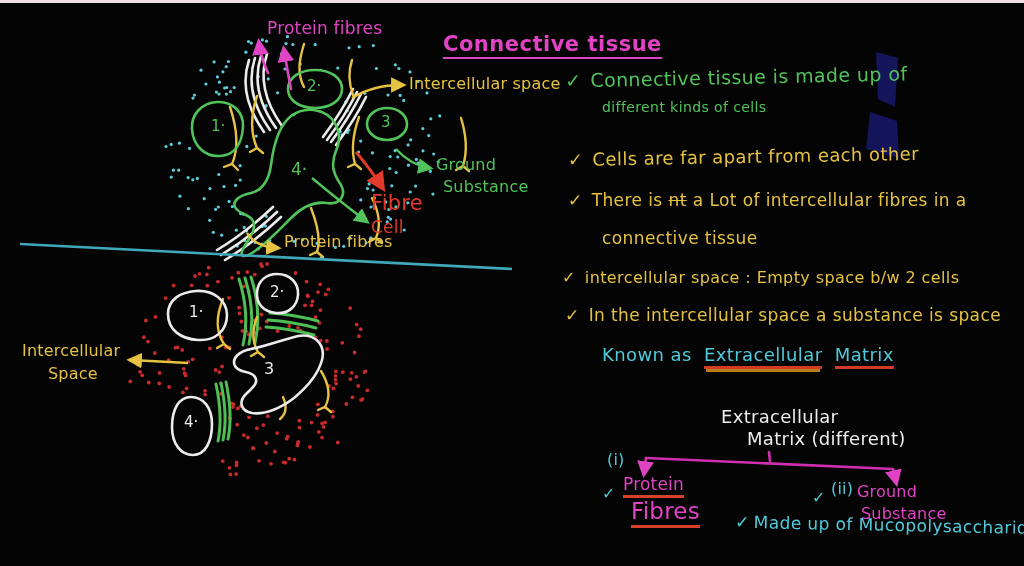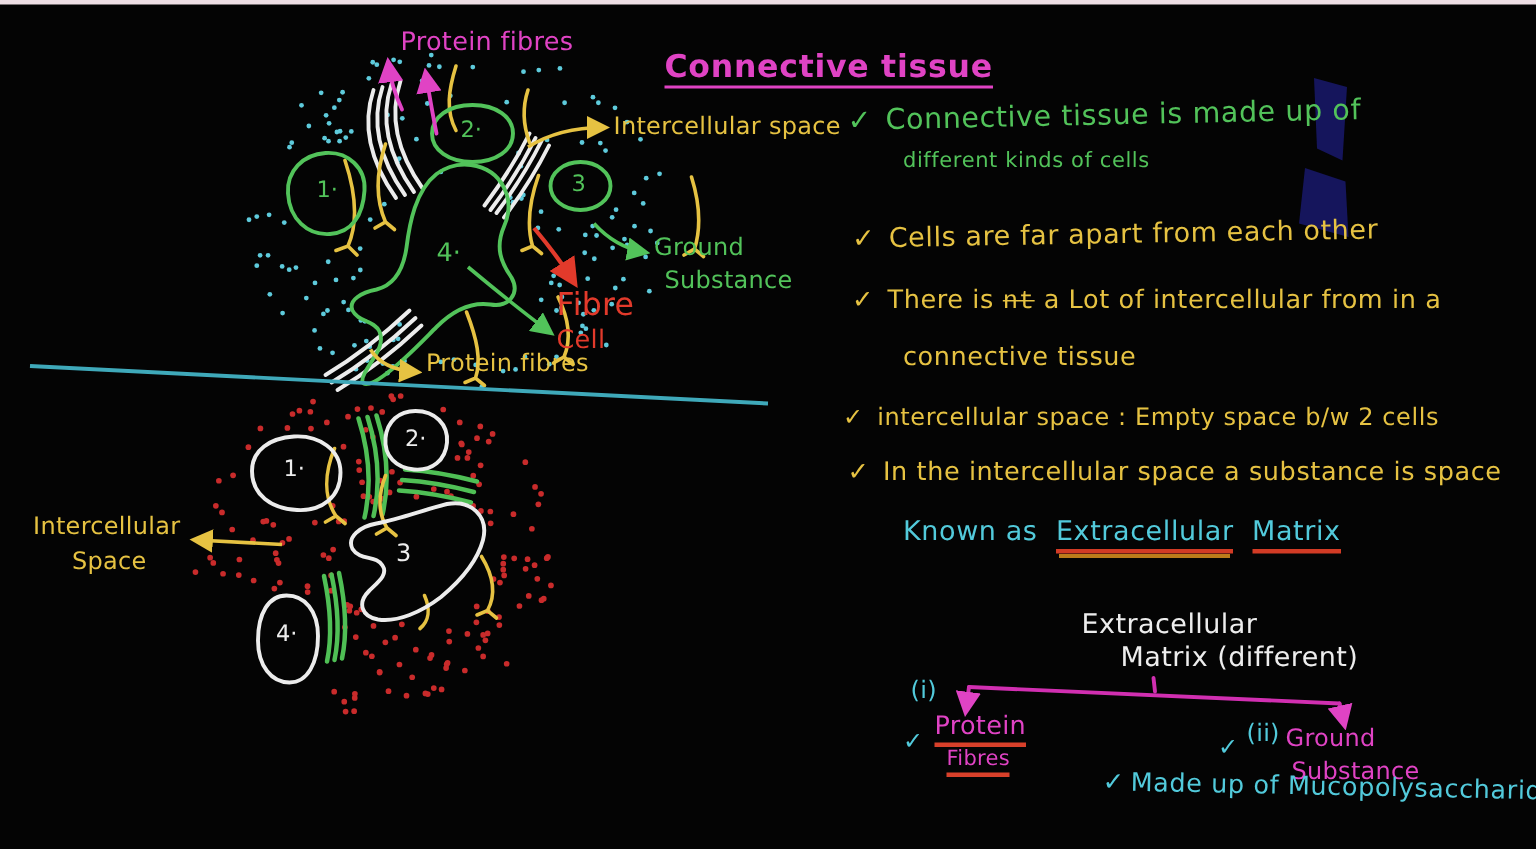--- a/index.html
+++ b/index.html
@@ -8,21 +8,21 @@
   #topstrip{position:absolute;left:0;top:0;width:1024px;height:3px;background:#efdfe5;}
   svg{position:absolute;left:0;top:0;pointer-events:none;}
   .lbl{position:absolute;white-space:nowrap;line-height:1.05;}
   .c-mag{color:#e043c4;} .c-grn{color:#52c35a;} .c-yel{color:#e6c242;}
   .c-cyn{color:#52cadb;} .c-red{color:#e23a2b;} .c-wht{color:#ededed;}
   .title{font-size:21px;font-weight:bold;letter-spacing:.5px;border-bottom:2.5px solid #e043c4;padding-bottom:2px;}
   .note{font-size:17px;letter-spacing:.4px;}
   .note .check{margin-right:9px;font-weight:bold;}
   .small{font-size:16px;letter-spacing:.2px;}
   .num{font-size:15px;letter-spacing:0;}
-  .strike{text-decoration:line-through;margin:0 6px;font-family:Liberation Mono, monospace;}
+  .strike{text-decoration:line-through;margin:0 6px;}
   .u-ext{border-bottom:3px solid #d23b25;box-shadow:0 5px 0 -2px #bc7c1a;padding-bottom:1px;}
   .u-mat{border-bottom:3px solid #d23b25;padding-bottom:1px;}
   .u-red{border-bottom:3px solid #d8402a;padding-bottom:1px;}
   .tree-head{font-size:18px;letter-spacing:.3px;}
 </style>
 </head>
 <body>
 
 <div id="stage">
   <div id="topstrip"></div>
@@ -473,21 +473,21 @@
   <div class="lbl note c-grn" style="left:565px;top:68px;font-size:19px;transform:rotate(-1.2deg);">
     <span class="check">✓</span><span>Connective tissue is made up of</span>
   </div>
   <div class="lbl note c-grn" style="left:602px;top:100px;font-size:14px;">different kinds of cells</div>
 
   <div class="lbl note c-yel" style="left:568px;top:148px;font-size:18px;transform:rotate(-1deg);">
     <span class="check">✓</span><span>Cells are far apart from each other</span>
   </div>
 
   <div class="lbl note c-yel" style="left:568px;top:192px;">
-    <span class="check">✓</span><span>There is</span><span class="strike">nt</span><span>a Lot of intercellular from in a</span>
+    <span class="check">✓</span><span>There is</span><span class="strike">nt</span><span>a Lot of intercellular fibres in a</span>
   </div>
   <div class="lbl note c-yel" style="left:602px;top:230px;">connective tissue</div>
 
   <div class="lbl note c-yel" style="left:562px;top:270px;font-size:16px;">
     <span class="check">✓</span><span>intercellular space : Empty space b/w 2 cells</span>
   </div>
 
   <div class="lbl note c-yel" style="left:565px;top:307px;">
     <span class="check">✓</span><span>In the intercellular space a substance is space</span>
   </div>
@@ -496,21 +496,21 @@
     <span class="u-ext">Extracellular</span>&nbsp;
     <span class="u-mat">Matrix</span>
   </div>
 
   <div class="lbl tree-head c-wht" style="left:721px;top:408px;">Extracellular</div>
   <div class="lbl tree-head c-wht" style="left:747px;top:430px;">Matrix (different)</div>
 
   <div class="lbl small c-cyn" style="left:607px;top:452px;">(i)</div>
   <div class="lbl small c-cyn" style="left:602px;top:486px;font-weight:bold;">✓</div>
   <div class="lbl small c-mag" style="left:623px;top:476px;font-size:17px;"><span class="u-red">Protein</span></div>
-  <div class="lbl small c-mag" style="left:631px;top:499px;font-size:14px;"><span class="u-red">Fibres</span></div>
+  <div class="lbl small c-mag" style="left:631px;top:499px;font-size:23px;"><span class="u-red">Fibres</span></div>
 
   <div class="lbl small c-cyn" style="left:812px;top:490px;font-weight:bold;">✓</div>
   <div class="lbl small c-cyn" style="left:831px;top:481px;">(ii)</div>
   <div class="lbl small c-mag" style="left:857px;top:484px;">Ground</div>
   <div class="lbl small c-mag" style="left:861px;top:506px;">Substance</div>
 
   <div class="lbl note c-cyn" style="left:735px;top:517px;font-size:17px;transform:rotate(1.2deg);">
     <span class="check" style="margin-right:4px;">✓</span><span>Made up of Mucopolysaccharides</span>
   </div>
 </div>

